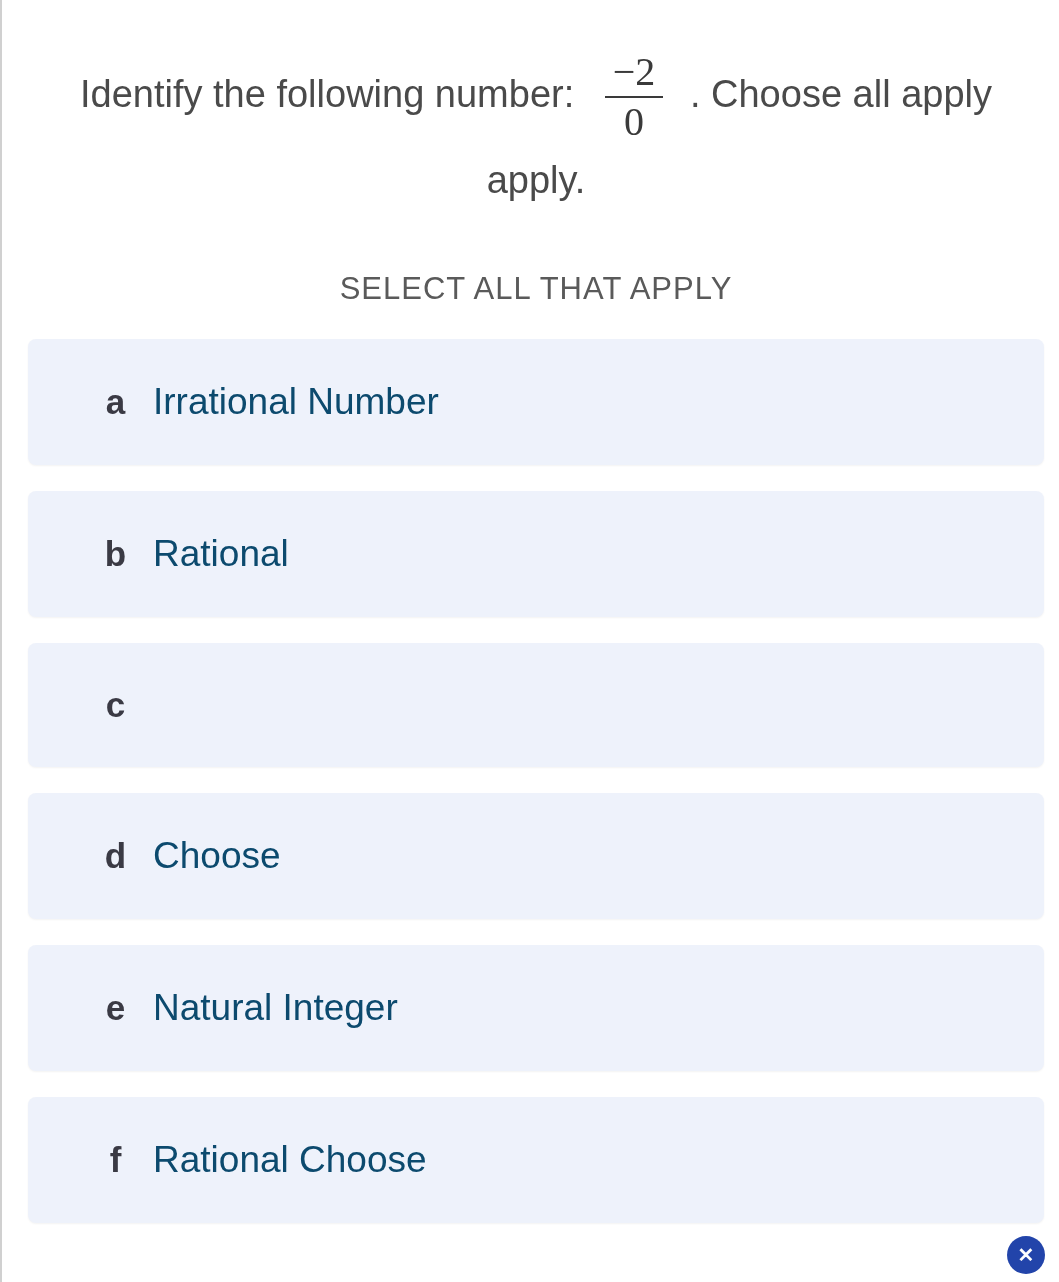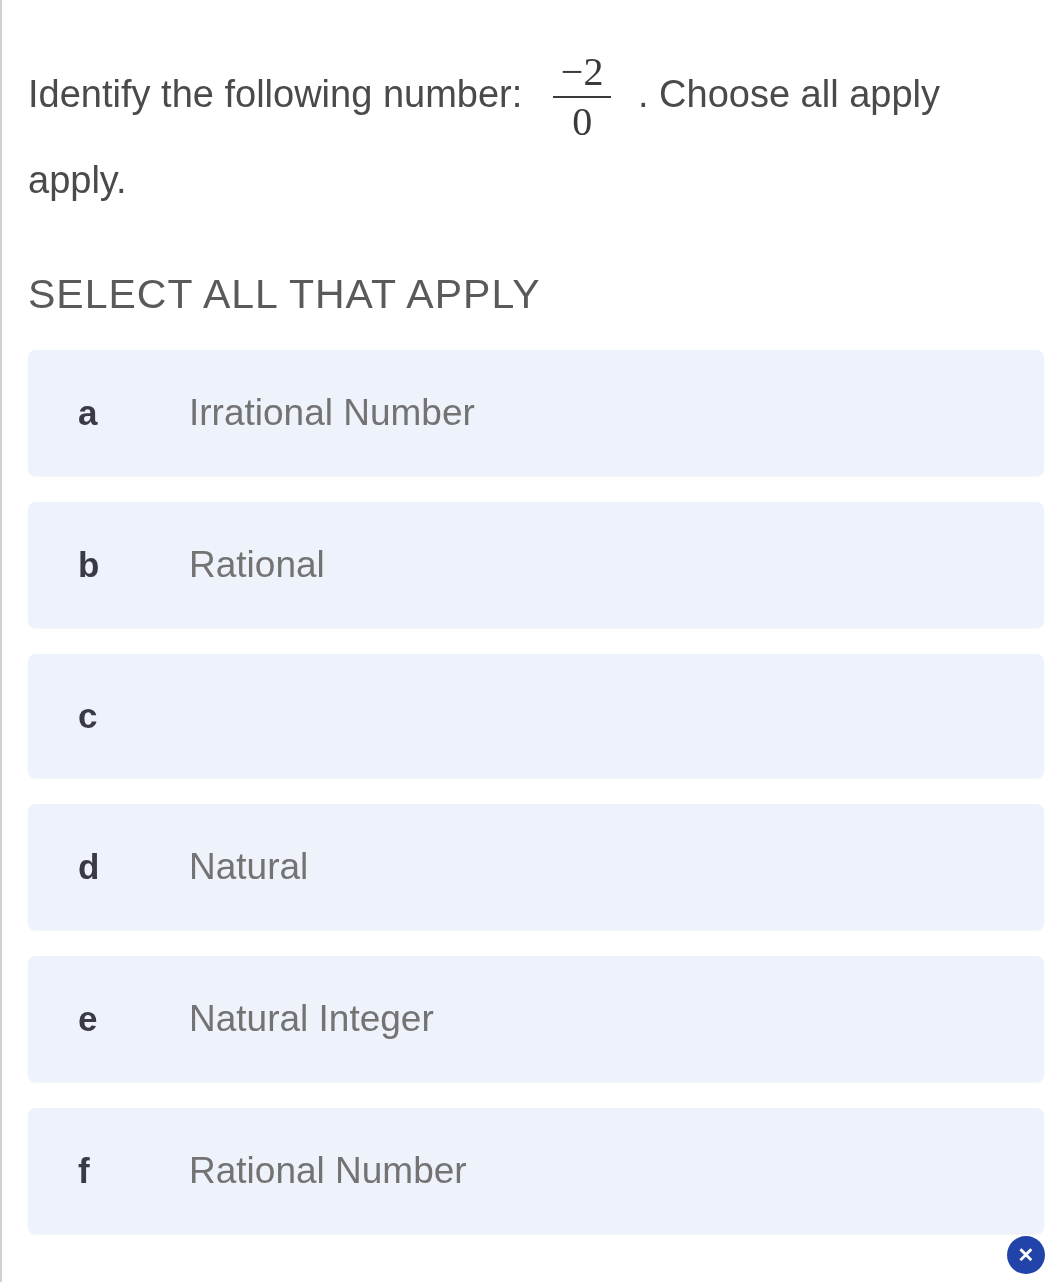--- a/index.html
+++ b/index.html
@@ -11,20 +11,21 @@
       font-family: Arial, Helvetica, sans-serif;
       background: #ffffff;
       width: 1059px;
       height: 1282px;
       overflow: hidden;
       position: relative;
       border-left: 2px solid #d0d0d0;
     }
     .content-wrapper {
       padding: 50px 15px 0 26px;
+      text-align: center;
     }
     .question-text {
       font-size: 38px;
       color: #4a4a4a;
       line-height: 1.9;
       margin-bottom: 55px;
     }
     .fraction {
       display: inline-flex;
       flex-direction: column;
@@ -40,21 +41,21 @@
       padding: 0 8px 2px 8px;
     }
     .fraction .vinculum {
       width: 100%;
       border-top: 2px solid #3a3a3a;
     }
     .fraction .denominator {
       padding: 2px 8px 0 8px;
     }
     .instruction {
-      font-size: 41px;
+      font-size: 31px;
       color: #5a5a5a;
       letter-spacing: 1px;
       margin-bottom: 32px;
     }
     .options {
       display: flex;
       flex-direction: column;
       gap: 26px;
     }
     .option {
@@ -69,22 +70,21 @@
     }
     .option-letter {
       font-size: 35px;
       font-weight: bold;
       color: #3a3a44;
       width: 75px;
       flex-shrink: 0;
     }
     .option-label {
       font-size: 37px;
-      color: #737373;
-      margin-left: 36px;
+      color: #0c4a6e;
     }
     .close-badge {
       position: absolute;
       bottom: 8px;
       right: 14px;
       width: 38px;
       height: 38px;
       border-radius: 50%;
       background: #2244aa;
       color: #ffffff;
@@ -117,28 +117,28 @@
     </div>
     <div class="option">
       <span class="option-letter">b</span>
       <span class="option-label">Rational</span>
     </div>
     <div class="option">
       <span class="option-letter">c</span>
     </div>
     <div class="option">
       <span class="option-letter">d</span>
-      <span class="option-label">Natural</span>
+      <span class="option-label">Choose</span>
     </div>
     <div class="option">
       <span class="option-letter">e</span>
       <span class="option-label">Natural Integer</span>
     </div>
     <div class="option">
       <span class="option-letter">f</span>
-      <span class="option-label">Rational Number</span>
+      <span class="option-label">Rational Choose</span>
     </div>
   </div>
 </div>
 
 <div class="close-badge">
   <span>✕</span>
 </div>
 
 </body></html>

